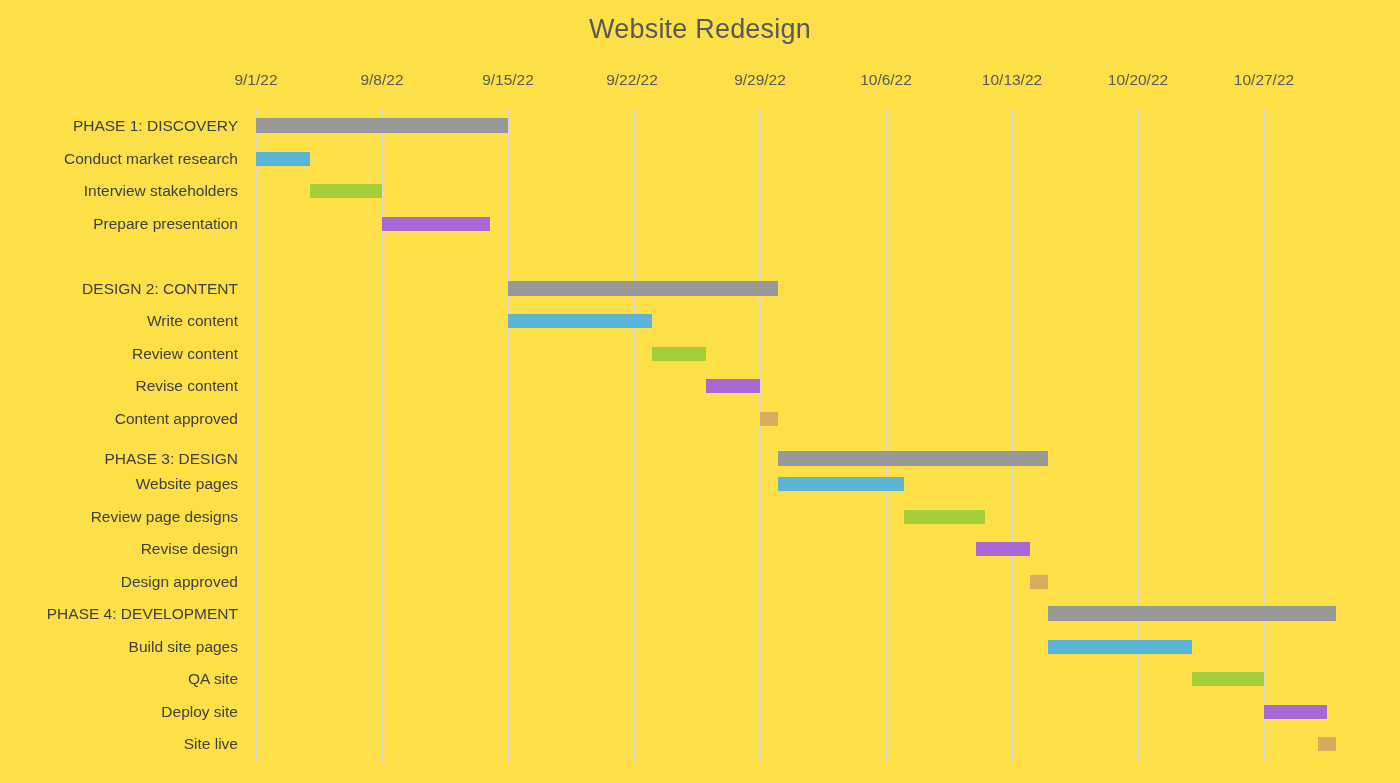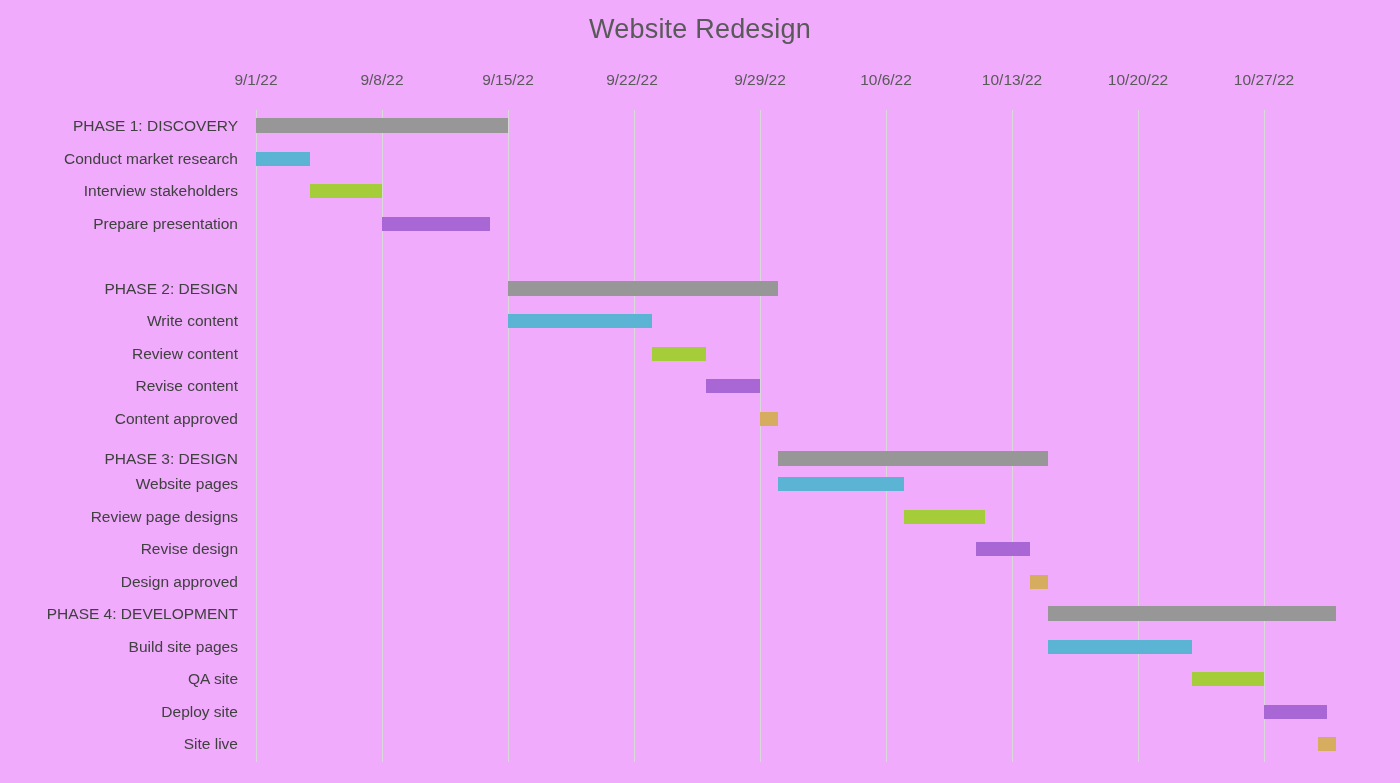--- a/index.html
+++ b/index.html
@@ -15,21 +15,21 @@
     overflow: hidden;
     position: relative;
   }
 
   #chart-root {
     position: absolute;
     left: 0;
     top: 0;
     width: 1400px;
     height: 783px;
-    background: #f0abfc;
+    background: #fde047;
     text-decoration: underline;
   }
 
   
   #chart-title {
     position: absolute;
     left: 0;
     top: 14px;
     width: 1400px;
     text-align: center;
@@ -155,21 +155,21 @@
       </div>
       <div class="gantt-row" style="top: 175.1px;">
         <div class="row-label">Interview stakeholders</div>
         <div class="row-bar" style="left: 310px; width: 72px; background: rgb(165, 205, 57);"></div>
       </div>
       <div class="gantt-row" style="top: 207.65px;">
         <div class="row-label">Prepare presentation</div>
         <div class="row-bar" style="left: 382px; width: 108px; background: rgb(168, 103, 212);"></div>
       </div>
       <div class="gantt-row" style="top: 272.75px;">
-        <div class="row-label">PHASE 2: DESIGN</div>
+        <div class="row-label">DESIGN 2: CONTENT</div>
         <div class="row-bar phase" style="left: 508px; width: 270px; background: rgb(151, 151, 151);"></div>
       </div>
       <div class="gantt-row" style="top: 337.85px;">
         <div class="row-label">Review content</div>
         <div class="row-bar" style="left: 652px; width: 54px; background: rgb(165, 205, 57);"></div>
       </div>
       <div class="gantt-row" style="top: 305.3px;">
         <div class="row-label">Write content</div>
         <div class="row-bar" style="left: 508px; width: 144px; background: rgb(91, 180, 212);"></div>
       </div>

